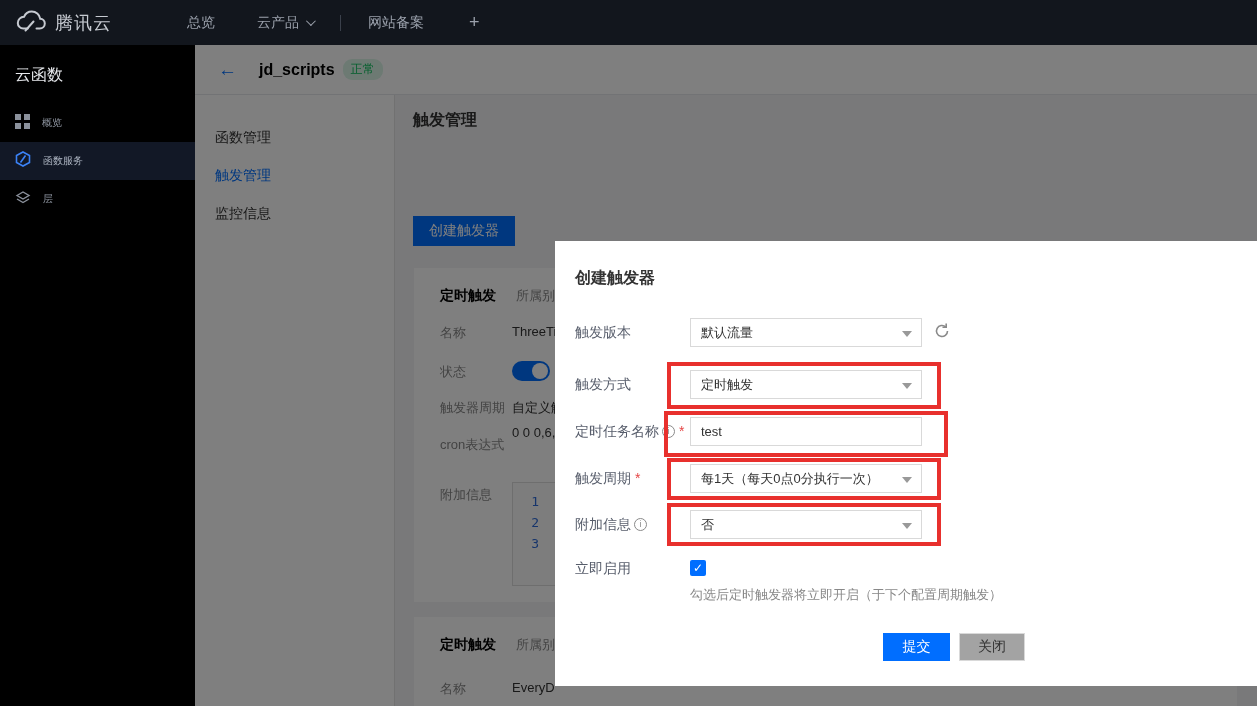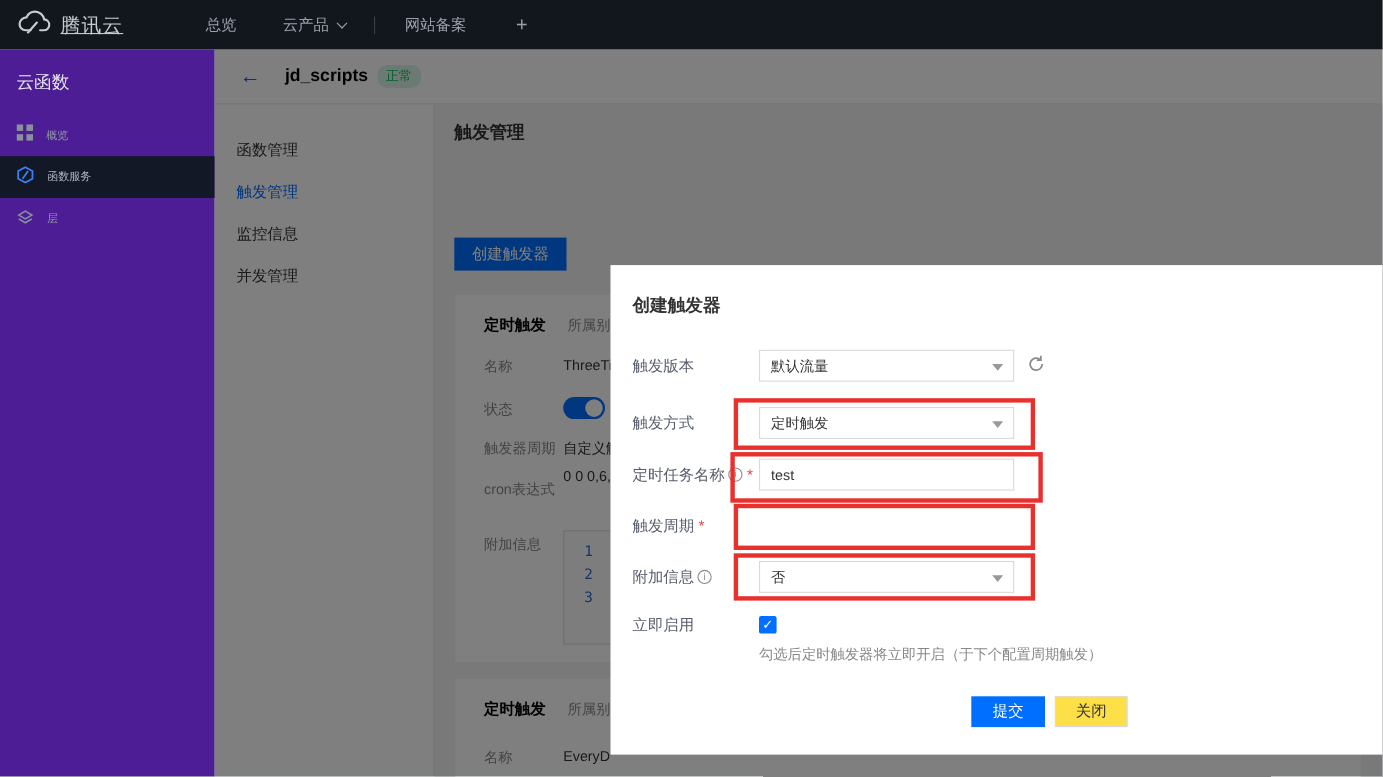--- a/index.html
+++ b/index.html
@@ -3,28 +3,28 @@
 <meta charset="utf-8">
 <style>
   * { margin:0; padding:0; box-sizing:border-box; }
   html,body { width:1257px; height:706px; overflow:hidden; }
   body { font-family:"Liberation Sans","DejaVu Sans",sans-serif; background:#f2f3f5; }
   .screen { position:relative; width:1257px; height:706px; overflow:hidden; }
 
   
   .navbar { position:absolute; left:0; top:0; width:1257px; height:45px; background:#12161d; display:flex; align-items:center; z-index:80; }
   .brand { display:flex; align-items:center; margin-left:16px; width:150px; }
-  .brand-text { color:#c6cad1; font-size:18px; margin-left:9px; letter-spacing:1px;text-decoration:underline; }
+  .brand-text { color:#c6cad1; font-size:18px; margin-left:9px; letter-spacing:1px; }
   .nav-item { color:#9ba1ac; font-size:14px; margin:0 21px; cursor:pointer; display:flex; align-items:center; }
   .nav-caret { display:inline-block; width:7px; height:7px; border-right:1px solid #9ba1ac; border-bottom:1px solid #9ba1ac; transform:rotate(45deg) translateY(-2px); margin-left:7px; }
   .nav-divider { width:1px; height:16px; background:#3a404b; margin:0 6px; }
   .nav-plus { color:#9ba1ac; font-size:18px; margin-left:24px; cursor:pointer; }
 
   
-  .product-sidebar { position:absolute; left:0; top:45px; width:195px; height:661px; background:#4c1d95; z-index:20; }
+  .product-sidebar { position:absolute; left:0; top:45px; width:195px; height:661px; background:#000000; z-index:20; }
   .ps-title { color:#e8eaee; font-size:16px; padding:20px 0 18px 15px; }
   .ps-item { display:flex; align-items:center; height:38px; padding-left:15px; cursor:pointer; }
   .ps-item.active { background:#121826; }
   .ps-label { color:#9299a5; font-size:10px; margin-left:12px; }
   .ps-item.active .ps-label { color:#aeb6c3; }
 
   
   .page { position:absolute; left:195px; top:45px; width:1062px; height:661px; background:#f2f3f5; }
   .fn-header { position:absolute; left:0; top:0; width:1062px; height:50px; background:#fff; border-bottom:1px solid #e5e6eb; display:flex; align-items:center; }
   .back-arrow { color:#006eff; font-size:19px; font-weight:bold; margin-left:23px; cursor:pointer; }
@@ -62,21 +62,21 @@
   .req { color:#e54545; margin-left:4px; font-size:14px; }
   .info-icon { display:inline-flex; align-items:center; justify-content:center; width:13px; height:13px; border:1px solid #8a8a8a; border-radius:50%; color:#8a8a8a; font-size:9px; margin-left:3px; font-style:normal; }
   .m-select, .m-input { position:absolute; left:135px; width:232px; height:29px; border:1px solid #d9d9d9; background:#fff; font-size:13px; color:#333; }
   .m-select { display:flex; align-items:center; padding:0 24px 0 10px; cursor:pointer; }
   .sel-caret { position:absolute; right:9px; top:12px; width:0; height:0; border-left:5px solid transparent; border-right:5px solid transparent; border-top:6px solid #999; }
   .m-input { padding:0 10px; font-family:inherit; outline:none; }
   .refresh { position:absolute; left:378px; cursor:pointer; }
   .checkbox { position:absolute; left:135px; top:319px; width:16px; height:16px; background:#006eff; border-radius:2px; color:#fff; font-size:12px; line-height:16px; text-align:center; cursor:pointer; }
   .helper { position:absolute; left:135px; top:345px; font-size:13px; color:#888; white-space:nowrap; }
   .btn-submit { position:absolute; left:328px; top:392px; width:67px; height:28px; background:#006eff; color:#fff; border:none; font-size:14px; cursor:pointer; font-family:inherit; }
-  .btn-close { position:absolute; left:404px; top:392px; width:66px; height:28px; background:#fde047; color:#333; border:1px solid #d9d9d9; font-size:14px; cursor:pointer; font-family:inherit; }
+  .btn-close { position:absolute; left:404px; top:392px; width:66px; height:28px; background:#a3a3a3; color:#333; border:1px solid #d9d9d9; font-size:14px; cursor:pointer; font-family:inherit; }
 
   
   .hl { position:absolute; border:4px solid #e8302d; z-index:70; pointer-events:none; }
   .hl1 { left:112px; top:121px; width:274px; height:47px; }
   .hl2 { left:109px; top:170px; width:284px; height:46px; }
   .hl3 { left:112px; top:217px; width:274px; height:42px; }
   .hl4 { left:112px; top:262px; width:274px; height:43px; }
 </style>
 </head>
 <body>
@@ -141,21 +141,20 @@
     <div class="fn-header">
       <span class="back-arrow">←</span>
       <span class="fn-name">jd_scripts</span>
       <span class="fn-status">正常</span>
     </div>
 
     <div class="fn-sidebar">
       <div class="fs-item">函数管理</div>
       <div class="fs-item active">触发管理</div>
       <div class="fs-item">监控信息</div>
-      <div class="fs-item">并发管理</div>
     </div>
 
     <div class="main">
       <div class="main-title">触发管理</div>
       <button class="create-btn">创建触发器</button>
 
       <div class="card card1">
         <div class="card-header">
           <span class="card-type">定时触发</span>
           <span class="card-alias">所属别名：默认流量</span>
@@ -217,20 +216,24 @@
       <span>定时任务名称</span>
         <span class="info-icon">i</span>
         <span class="req">*</span>
     </div>
     <input class="m-input" style="top: 176px;" value="test">
 
     <div class="m-label" style="top:223px">
       <span>触发周期</span>
         <span class="req">*</span>
     </div>
+    <div class="m-select" style="top:223px">
+      <span>每1天（每天0点0分执行一次）</span>
+      <i class="sel-caret"></i>
+    </div>
 
     <div class="m-label" style="top:269px">
       <span>附加信息</span>
         <span class="info-icon">i</span>
     </div>
     <div class="m-select" style="top:269px">
       <span>否</span>
       <i class="sel-caret"></i>
     </div>
 

